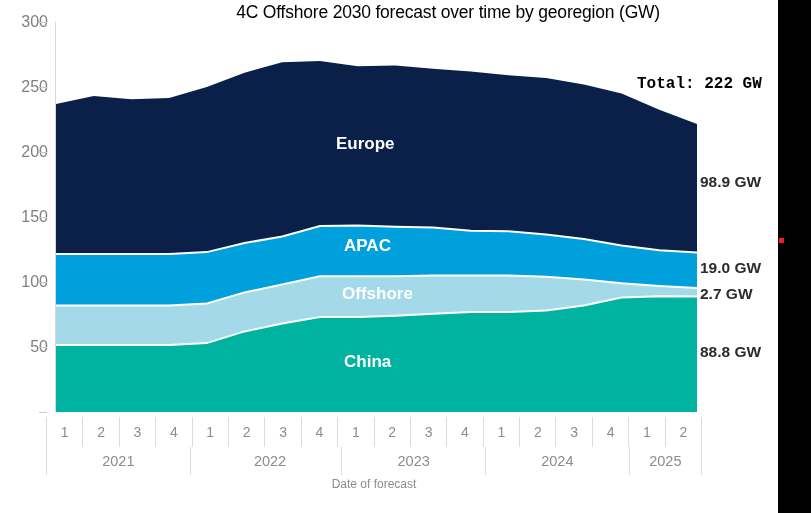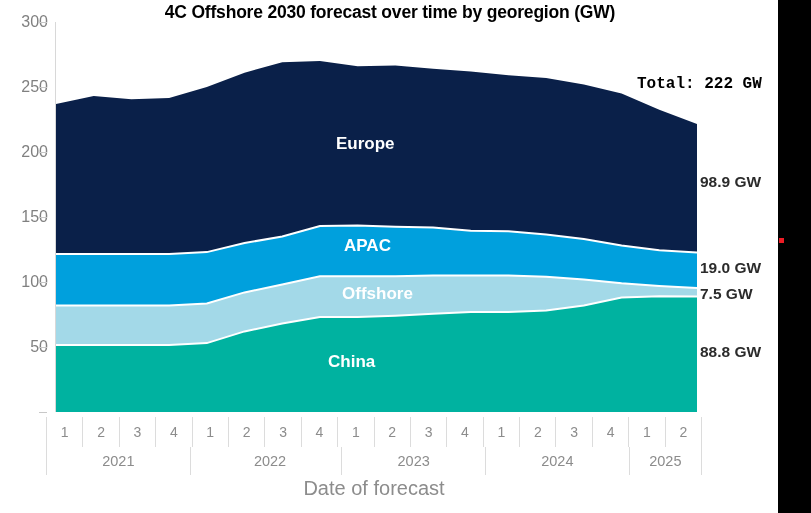--- a/index.html
+++ b/index.html
@@ -21,23 +21,23 @@
     width: 811px;
     height: 513px;
   }
 
   
   #chart-title {
     position: absolute;
     left: 120px;
     top: 2px;
     width: 540px;
-    text-align: center;
+    text-align: right;
     font-size: 17.5px;
-    font-weight: bold;
+    font-weight: normal;
     color: #000000;
     letter-spacing: -0.2px;
     white-space: nowrap;
   }
 
   
   #plot-area {
     position: absolute;
     left: 56px;
     top: 22px;
@@ -145,21 +145,21 @@
     box-sizing: border-box;
   }
   .y-cell:last-child { border-right: 1px solid #dcdcdc; }
 
   #x-axis-title {
     position: absolute;
     left: 46px;
     top: 477px;
     width: 656px;
     text-align: center;
-    font-size: 20px;
+    font-size: 12px;
     color: #8c8c8c;
   }
 
   
   #right-band {
     position: absolute;
     top: 0;
     right: 0;
     width: 33px;
     height: 513px;
@@ -199,26 +199,26 @@
         <path d="M 0 390.00 L 0.00 283.40 L 37.71 283.40 L 75.41 283.40 L 113.12 283.40 L 150.82 281.45 L 188.53 270.40 L 226.24 262.60 L 263.94 254.15 L 301.65 254.15 L 339.35 254.15 L 377.06 253.50 L 414.76 253.50 L 452.47 253.50 L 490.18 254.80 L 527.88 257.40 L 565.59 261.30 L 603.29 263.90 L 641.00 266.11 L 641.00 390.00 Z" fill="#a3d9e8"></path>
         <path d="M 0 283.40 L 37.71 283.40 L 75.41 283.40 L 113.12 283.40 L 150.82 281.45 L 188.53 270.40 L 226.24 262.60 L 263.94 254.15 L 301.65 254.15 L 339.35 254.15 L 377.06 253.50 L 414.76 253.50 L 452.47 253.50 L 490.18 254.80 L 527.88 257.40 L 565.59 261.30 L 603.29 263.90 L 641.00 266.11" fill="none" stroke="#ffffff" stroke-width="2"></path>
         <path d="M 0 390.00 L 0.00 323.05 L 37.71 323.05 L 75.41 323.05 L 113.12 323.05 L 150.82 321.10 L 188.53 309.40 L 226.24 301.60 L 263.94 295.10 L 301.65 295.10 L 339.35 293.80 L 377.06 291.85 L 414.76 289.90 L 452.47 289.90 L 490.18 288.60 L 527.88 283.40 L 565.59 275.60 L 603.29 274.30 L 641.00 274.56 L 641.00 390.00 Z" fill="#00b2a0"></path>
         <path d="M 0 323.05 L 37.71 323.05 L 75.41 323.05 L 113.12 323.05 L 150.82 321.10 L 188.53 309.40 L 226.24 301.60 L 263.94 295.10 L 301.65 295.10 L 339.35 293.80 L 377.06 291.85 L 414.76 289.90 L 452.47 289.90 L 490.18 288.60 L 527.88 283.40 L 565.59 275.60 L 603.29 274.30 L 641.00 274.56" fill="none" stroke="#ffffff" stroke-width="2"></path>
       </svg>
   </div>
 
   <div class="series-label" style="left:336px; top:134px;">Europe</div>
   <div class="series-label" style="left:344px; top:236px;">APAC</div>
   <div class="series-label" style="left:342px; top:284px;">Offshore</div>
-  <div class="series-label" style="left:328px; top:352px;text-align:center;">China</div>
+  <div class="series-label" style="left:344px; top:352px;text-align:center;">China</div>
 
   <div id="total-label" style="left:637px; top:75px;font-family:Liberation Mono, monospace;">Total: 222 GW</div>
   <div class="value-label" style="left:700px; top:173px;">98.9 GW</div>
   <div class="value-label" style="left:700px; top:259px;">19.0 GW</div>
-  <div class="value-label" style="left:700px; top:285px;">7.5 GW</div>
+  <div class="value-label" style="left:700px; top:285px;">2.7 GW</div>
   <div class="value-label" style="left:700px; top:343px;">88.8 GW</div>
 
   <div id="x-axis">
     <div id="quarter-row">
         <div class="q-cell" style="flex: 1 1 0px;">1</div>
         <div class="q-cell" style="flex: 1 1 0px;">2</div>
         <div class="q-cell" style="flex: 1 1 0px;">3</div>
         <div class="q-cell" style="flex: 1 1 0px;">4</div>
         <div class="q-cell" style="flex: 1 1 0px;">1</div>
         <div class="q-cell" style="flex: 1 1 0px;">2</div>

